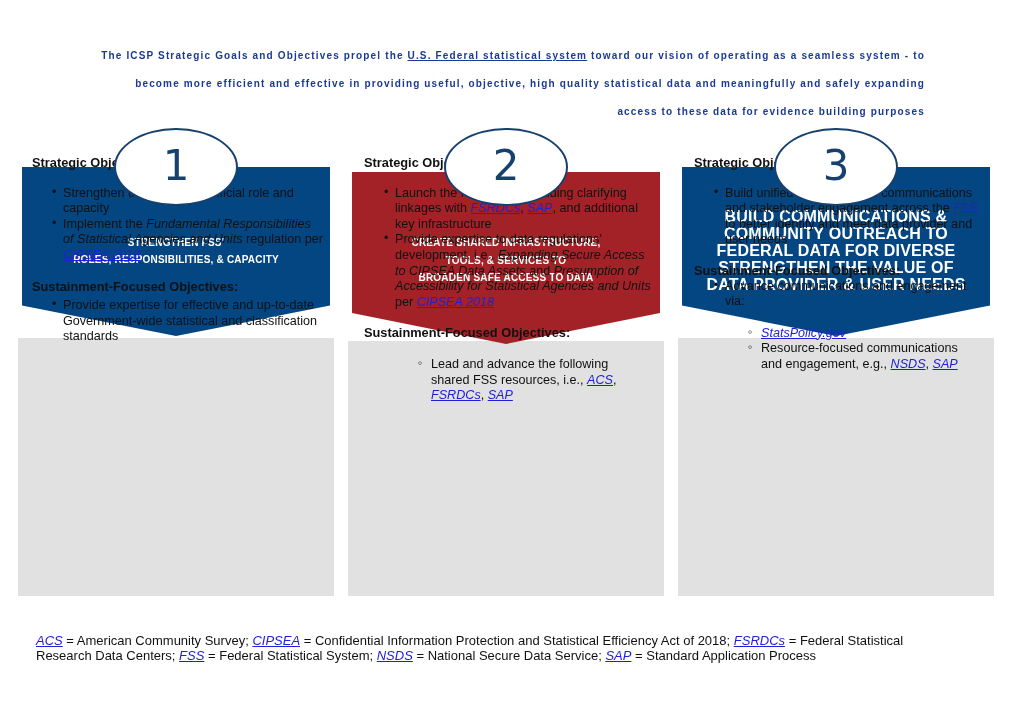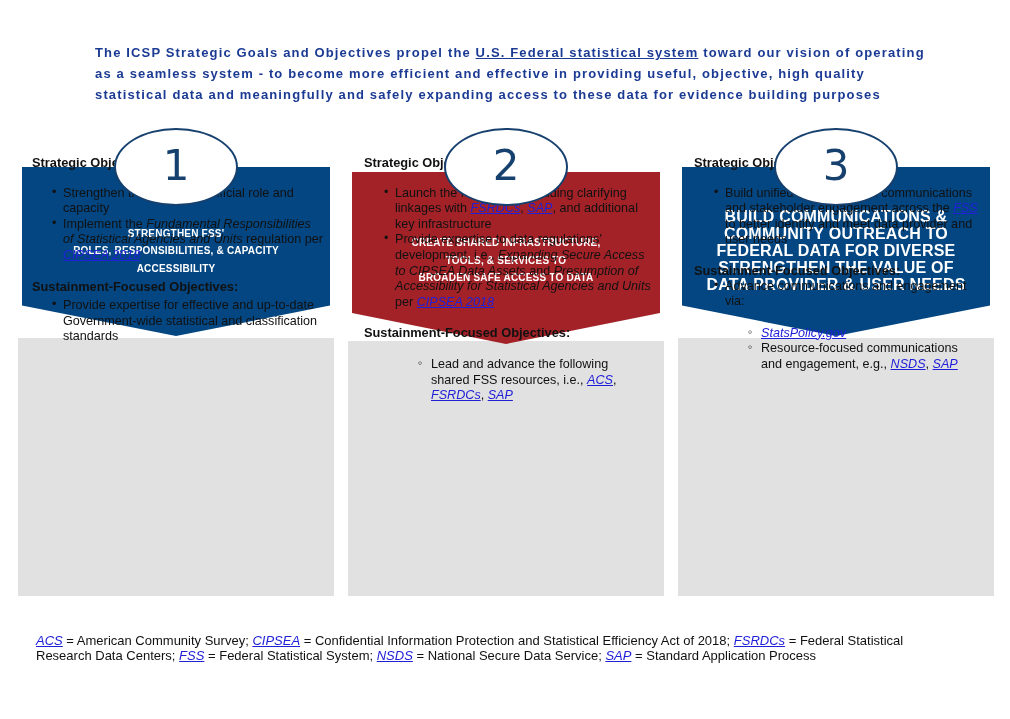--- a/index.html
+++ b/index.html
@@ -14,25 +14,25 @@
     overflow: hidden;
     position: relative;
   }
 
   
   .header {
     position: absolute;
     left: 95px;
     top: 42px;
     width: 830px;
-    text-align: left;
+    text-align: right;
     color: #1b3a93;
     font-weight: bold;
-    font-size: 13px;
-    line-height: 21px;
+    font-size: 10px;
+    line-height: 28px;
     letter-spacing: 1.15px;
   }
   .header .hlink {
     color: #1b3a93;
     text-decoration: underline;
   }
 
   
   .col {
     position: absolute;
@@ -196,21 +196,20 @@
   <span>The ICSP Strategic Goals and Objectives propel the </span><a class="hlink" href="#">U.S. Federal statistical system</a><span> toward our vision of operating as a seamless system - to become more efficient and effective in providing useful, objective, high quality statistical data and meaningfully and safely expanding access to these data for evidence building purposes</span>
 </div>
 
 <div class="col col-1">
   <div class="panel"></div>
   <div class="banner-wrap">
     <div class="banner blue" style="background: rgb(3, 70, 129);"></div>
     <div class="banner-text">
         <div>STRENGTHEN FSS'</div>
         <div>ROLES, RESPONSIBILITIES, &amp; CAPACITY</div>
-        <div>ACCESSIBILITY</div>
       </div>
   </div>
   <div class="ellipse">
     <span>1</span>
   </div>
   <div class="body">
     <p class="sec-title">Strategic Objectives:</p>
     <div class="gap"></div>
     <ul class="lvl1">
         <li><span>Strengthen the Statistical Official role and capacity</span></li>

